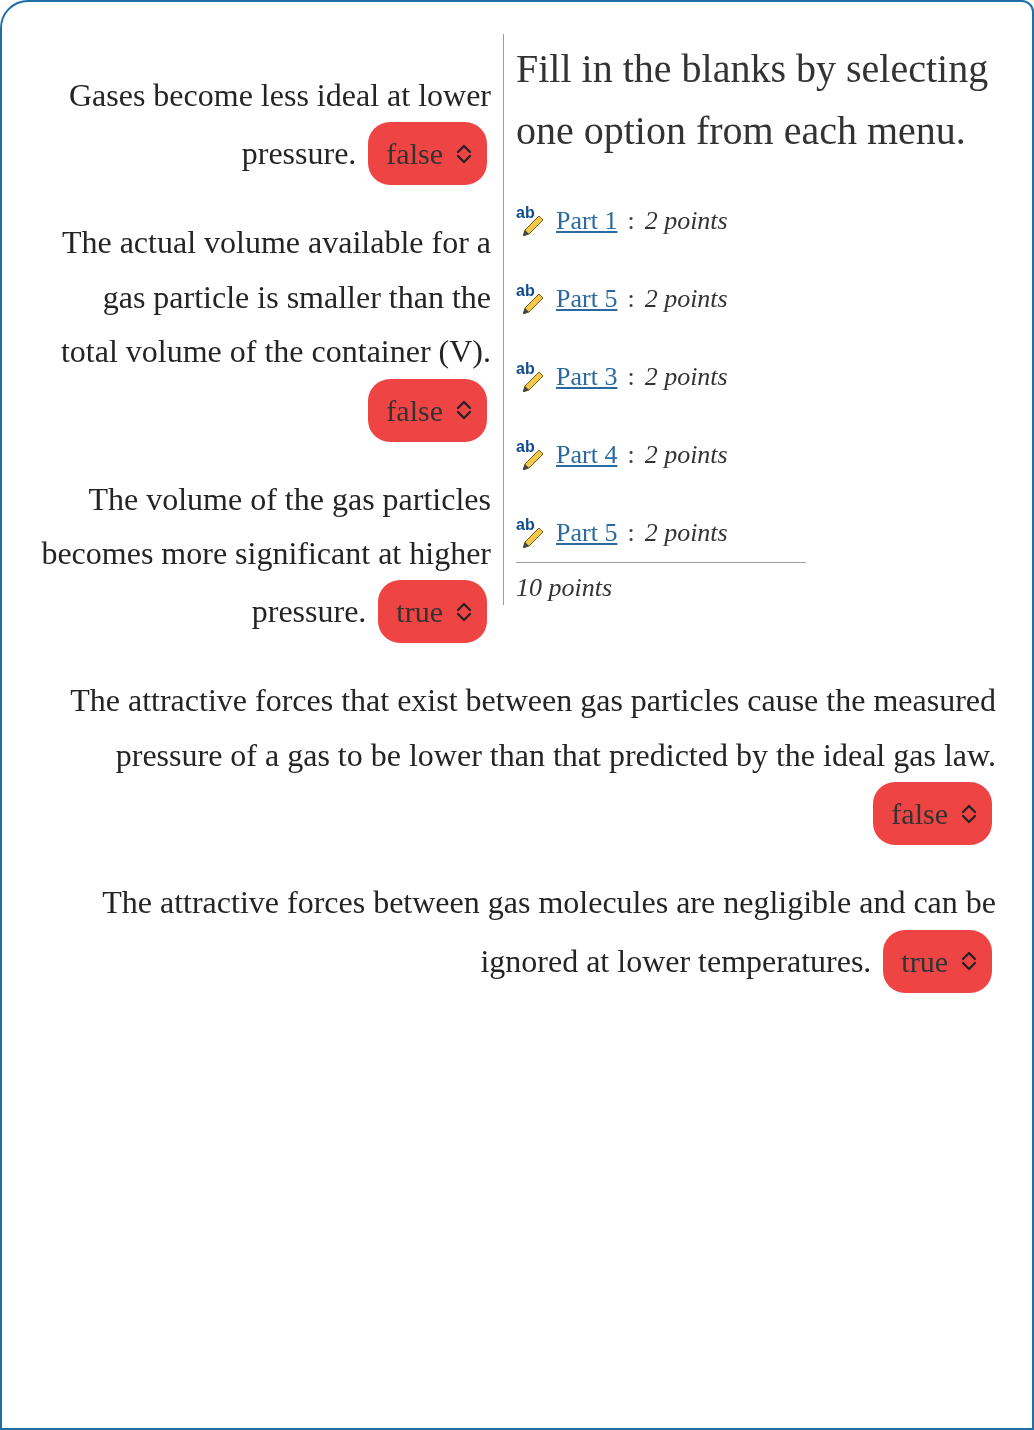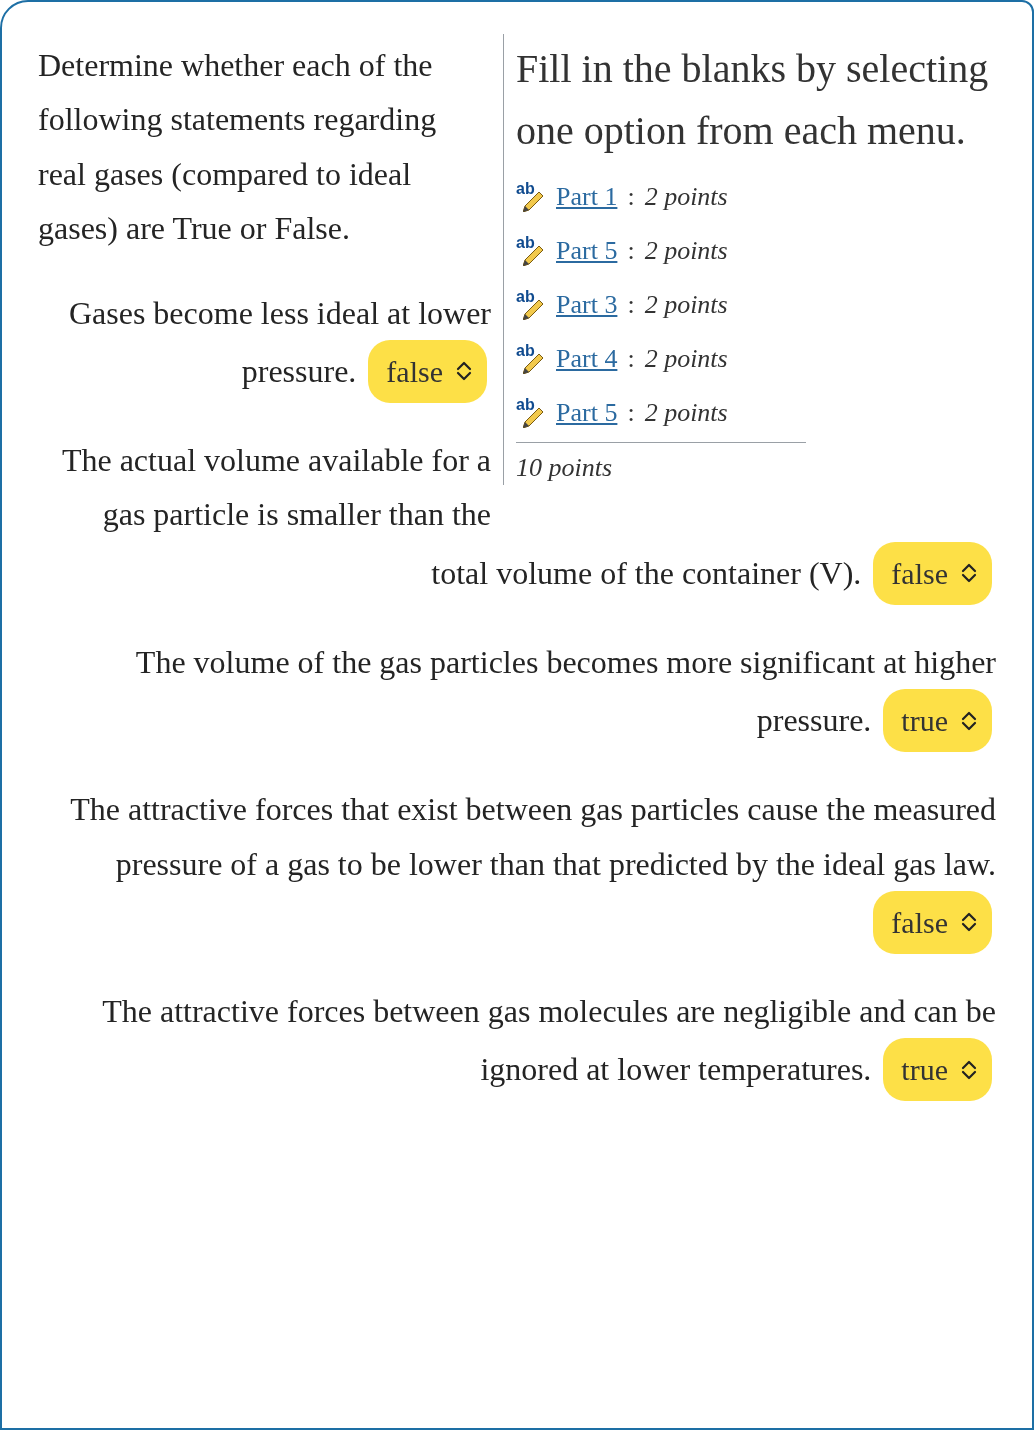--- a/index.html
+++ b/index.html
@@ -31,21 +31,21 @@
   }
   .statement-block {
     margin-top: 30px;
     text-align: right;
   }
 
   
   .select-pill {
     display: inline-flex;
     align-items: center;
-    background: #fde047;
+    background: #ef4444;
     border-radius: 22px;
     padding: 6px 14px 6px 18px;
     margin: 0 4px;
     font-size: 30px;
     color: #333;
     vertical-align: baseline;
     white-space: nowrap;
   }
   .select-pill .value {
     margin-right: 12px;
@@ -79,20 +79,21 @@
     display: flex;
     flex-direction: column;
     gap: 24px;
     margin-bottom: 14px;
   }
   .part-row {
     display: flex;
     align-items: center;
     gap: 10px;
     font-size: 26px;
+    margin-top: 24px;
   }
   .part-link {
     color: #2b6aa0;
     text-decoration: underline;
   }
   .part-link .label { white-space: nowrap; }
   .part-row .pts {
     font-style: italic;
     color: #333;
     text-align: right;
@@ -212,21 +213,20 @@
           <span class="label">Part 5</span></span>
           <span class="colon">:</span>
         <span class="pts">2 points</span>
       </div>
     </div>
 
     <div class="hr"></div>
     <div class="total">10 points</div>
   </div>
 
-  <div class="prompt">Determine whether each of the following statements regarding real gases (compared to ideal gases) are True or False.</div>
 
   <div class="prompt statement-block">
     <span>Gases become less ideal at lower pressure.</span>
     <span class="select-pill">
       <span class="value">false</span>
       <span class="up-down">
         <svg width="16" height="10" viewBox="0 0 16 10">
             <path d="M2 8 L8 2 L14 8" fill="none" stroke="#222" stroke-width="2.2" stroke-linecap="round" stroke-linejoin="round"></path>
           </svg>
         <svg width="16" height="10" viewBox="0 0 16 10">

